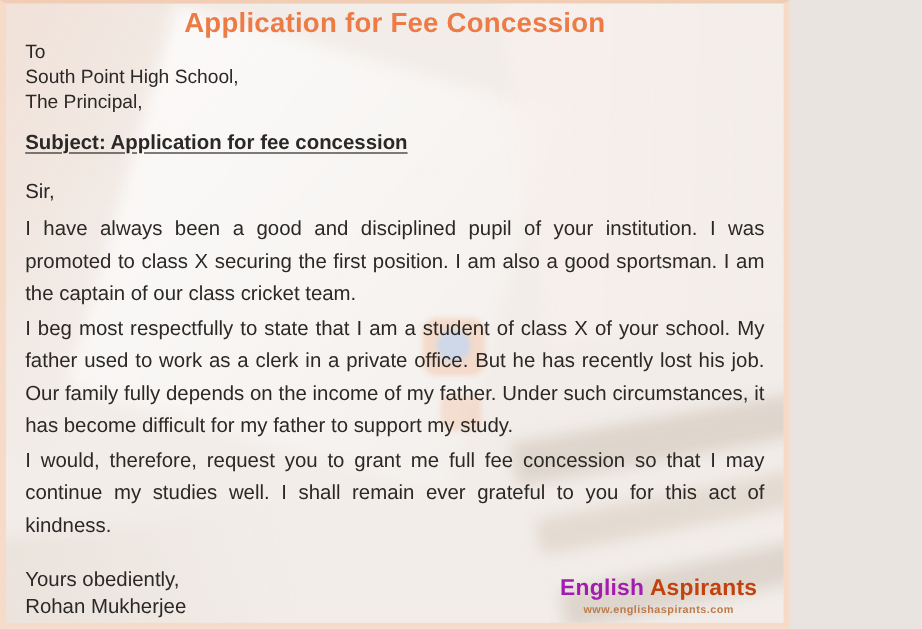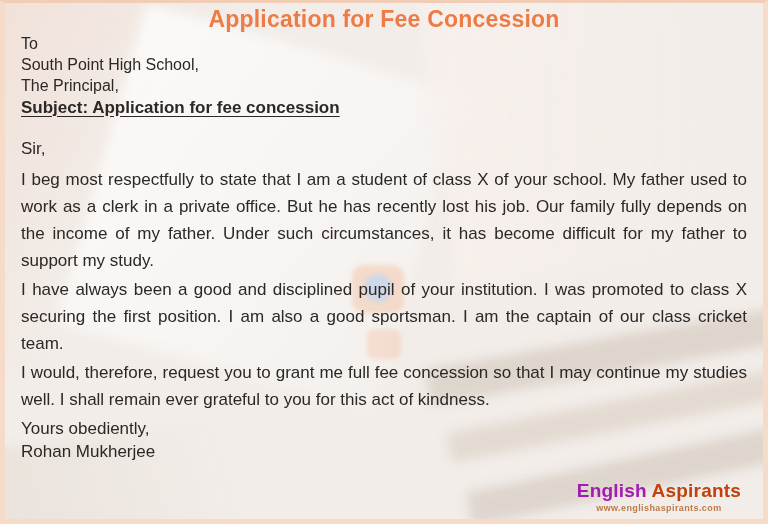--- a/index.html
+++ b/index.html
@@ -4,21 +4,21 @@
 <style>
   * { margin: 0; padding: 0; box-sizing: border-box; }
   html, body { width: 768px; height: 524px; }
   body {
     font-family: "Liberation Sans", sans-serif;
     background: #e9e4df;
     overflow: hidden;
   }
   .page {
     position: relative;
-    width: 768px;
+    width: 658px;
     height: 524px;
     background: #f2ede9;
     border-style: solid;
     border-color: #f2cdb6 #f6dbc9 #f6dbc9 #f6dbc9;
     border-width: 3px 5px 5px 5px;
     overflow: hidden;
   }
   
   .bg { position: absolute; inset: 0; overflow: hidden; pointer-events: none; }
   .wm { position: absolute; filter: blur(6px); }
@@ -77,35 +77,35 @@
     color: #ec7b45;
     letter-spacing: 0.2px;
   }
   .letter {
     position: absolute; left: 16px; right: 16px; top: 30px;
     color: #2b2826;
   }
   .address-line { font-size: 16px; line-height: 21px; }
   .date { margin-top: 4px; font-size: 16px; line-height: 21px; }
   .subject {
-    margin-top: 1px;
+    margin-top: 12px;
     font-size: 17px; line-height: 22px;
     font-weight: bold;
     text-decoration: underline;
     text-underline-offset: 3px;
   }
   .salutation { margin-top: 19px; font-size: 17px; line-height: 21px; }
   .para {
     margin-top: 7px;
     font-size: 17px; line-height: 27px;
     text-align: justify;
     text-justify: inter-word;
   }
   .para + .para { margin-top: 2px; }
-  .closing { margin-top: 4px; font-size: 17px; line-height: 23px; }
+  .closing { margin-top: 20px; font-size: 17px; line-height: 23px; }
   .signature { font-size: 17px; line-height: 23px; }
   
   .brand {
     position: absolute; right: 22px; bottom: 6px;
     text-align: center;
   }
   .brand-name { font-size: 19px; font-weight: bold; letter-spacing: 0.2px; }
   .brand-blue { color: #a21caf; }
   .brand-orange { color: #c2410c; }
   .brand-site {
@@ -138,22 +138,22 @@
   <div class="letter">
     <div class="address-line">To</div>
     <div class="address-line">South Point High School,</div>
     <div class="address-line">The Principal,</div>
 
 
     <div class="subject">Subject: Application for fee concession</div>
 
     <div class="salutation">Sir,</div>
 
+    <p class="para">I have always been a good and disciplined pupil of your institution. I was promoted to class X securing the first position. I am also a good sportsman. I am the captain of our class cricket team.</p>
     <p class="para">I beg most respectfully to state that I am a student of class X of your school. My father used to work as a clerk in a private office. But he has recently lost his job. Our family fully depends on the income of my father. Under such circumstances, it has become difficult for my father to support my study.</p>
-    <p class="para">I have always been a good and disciplined pupil of your institution. I was promoted to class X securing the first position. I am also a good sportsman. I am the captain of our class cricket team.</p>
     <p class="para">I would, therefore, request you to grant me full fee concession so that I may continue my studies well. I shall remain ever grateful to you for this act of kindness.</p>
 
     <div class="closing">Yours obediently,</div>
     <div class="signature">Rohan Mukherjee</div>
   </div>
 
   <div class="brand">
     <div class="brand-name">
       <span class="brand-blue">English</span>
       <span class="brand-orange">Aspirants</span>

